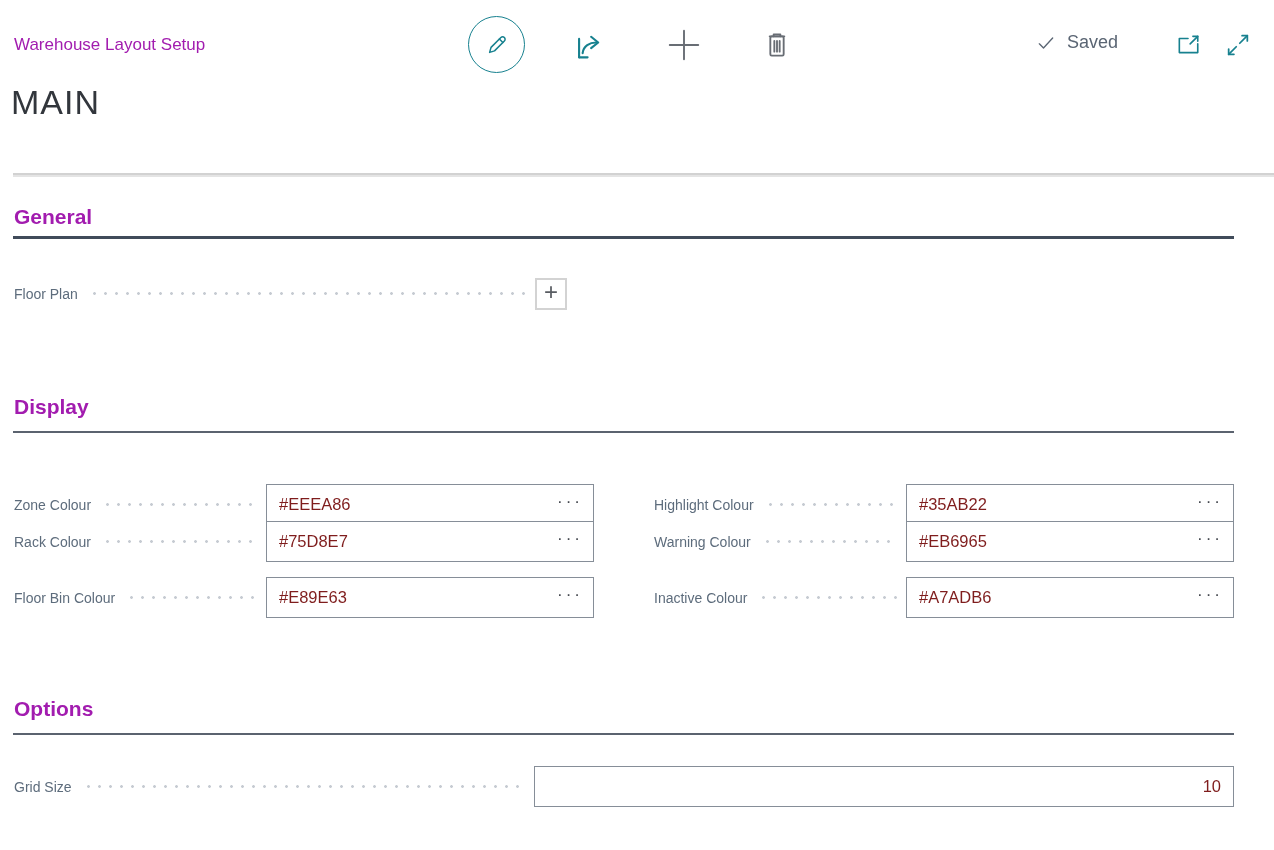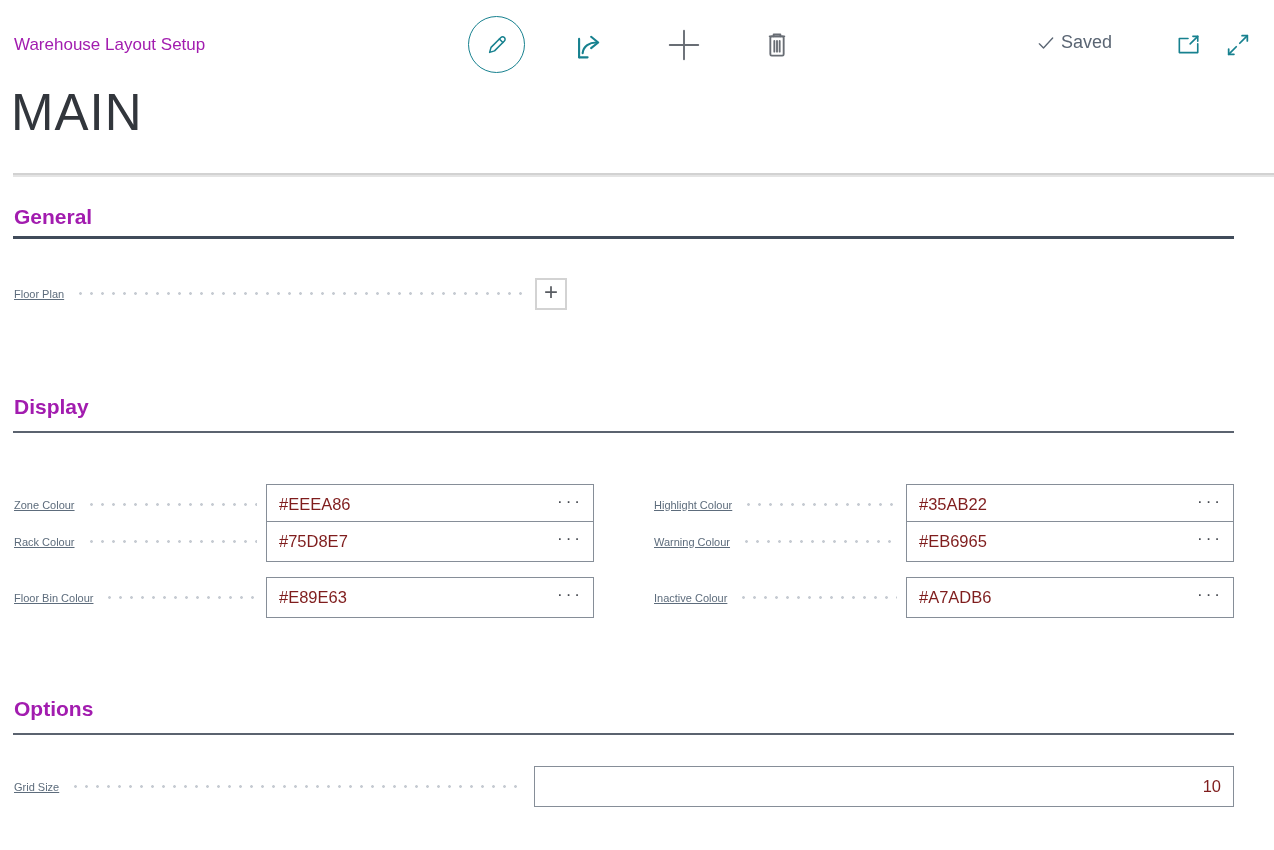--- a/index.html
+++ b/index.html
@@ -7,46 +7,46 @@
   body { font-family:"Liberation Sans","DejaVu Sans",sans-serif; }
   .canvas { position:relative; width:1274px; height:850px; background:#fff; overflow:hidden; }
 
   
   .page-caption { position:absolute; left:14px; top:35px; font-size:17px; color:#a21caf; }
   .icon-btn { position:absolute; background:none; border:none; padding:0; cursor:pointer; display:flex; align-items:center; justify-content:center; }
   .edit-circle { left:468px; top:16px; width:57px; height:57px; border:1.5px solid #17818F; border-radius:50%; background:#fff; }
   .btn-share  { left:570px; top:27px; width:38px; height:38px; }
   .btn-new    { left:664px; top:25px; width:40px; height:40px; }
   .btn-delete { left:759px; top:26px; width:36px; height:38px; }
-  .save-status { position:absolute; left:1036px; top:32px; display:flex; align-items:flex-end; gap:5px; color:#5a6573; font-size:18px; }
+  .save-status { position:absolute; left:1036px; top:32px; display:flex; align-items:flex-end; gap:11px; color:#5a6573; font-size:18px; }
   .btn-popout { left:1174px; top:31px; width:28px; height:28px; }
   .btn-expand { left:1222px; top:29px; width:32px; height:32px; }
   .teal-stroke { stroke:#17818F; }
   .gray-stroke { stroke:#686d74; }
 
   
-  .record-title { position:absolute; left:11px; top:83px; font-size:51px; font-weight:200; letter-spacing:1px; color:#32363c; }
+  .record-title { position:absolute; left:11px; top:83px; font-size:34px; font-weight:200; letter-spacing:1px; color:#32363c; }
 
   
   .hdr-divider { position:absolute; left:13px; top:173px; width:1261px; height:3px;
                  border-top:2px solid #d2d2d2; border-bottom:2px solid #e4e4e4; }
 
   
   .sec-title { position:absolute; left:14px; font-size:21px; font-weight:700; color:#a21caf; cursor:pointer; }
   .sec-title.general { top:205px; }
   .sec-title.display { top:395px; }
   .sec-title.options { top:697px; }
   .sec-rule { position:absolute; left:13px; width:1221px; }
   .sec-rule.general { top:236px; height:3px; background:#404b5a; }
   .sec-rule.display { top:431px; height:2px; background:#5b636f; }
   .sec-rule.options { top:733px; height:2px; background:#5b636f; }
 
   
   .row { position:absolute; display:flex; align-items:center; }
-  .field-label { font-size:11px; color:#5d6c7c; white-space:nowrap;text-decoration:underline; }
+  .field-label { font-size:14px; color:#5d6c7c; white-space:nowrap; }
   .leader { flex:1; height:3px; margin:0 9px 0 11px;
             background-image:radial-gradient(circle,#c6cbd2 1.3px,transparent 1.5px);
             background-size:11px 3px; background-repeat:repeat-x; background-position:left center; }
   .input-box { width:328px; height:41px; border:1px solid #868e98; background:#fff;
                display:flex; align-items:center; }
   .input-value { flex:1; padding-left:12px; font-size:16.5px; color:#7f1d1d; }
   .input-value.num { text-align:right; padding-right:12px; }
   .assist { width:46px; border:none; background:none; color:#44484f; font-size:17px;
             letter-spacing:3px; cursor:pointer; padding-bottom:6px; }
 

